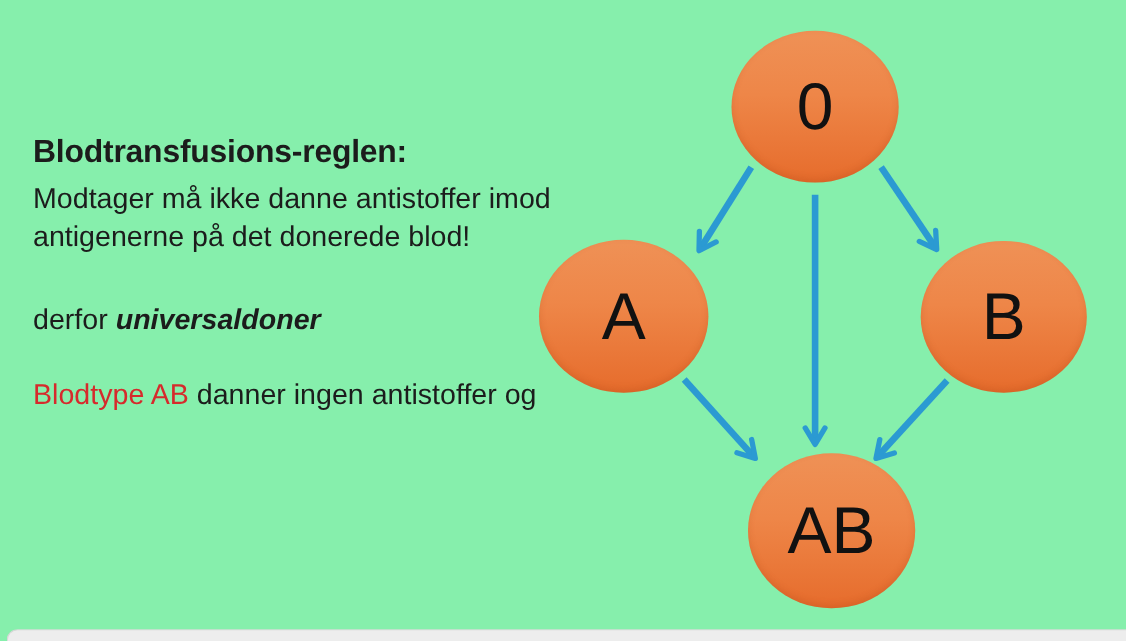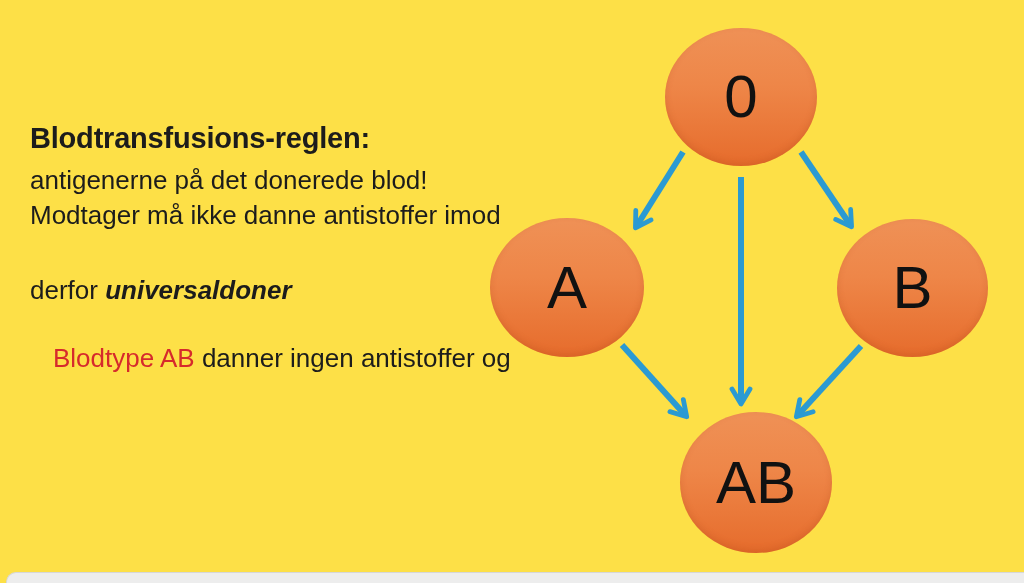--- a/index.html
+++ b/index.html
@@ -8,21 +8,21 @@
     background: #ffffff;
     width: 1024px;
     height: 583px;
     overflow: hidden;
     font-family: "Liberation Sans", sans-serif;
   }
   .stage {
     position: relative;
     width: 1024px;
     height: 583px;
-    background: #fde047;
+    background: #86efac;
   }
 
   
   .text-panel {
     position: absolute;
     left: 30px;
     top: 120px;
     width: 540px;
     color: #1c1c1c;
   }
@@ -36,21 +36,21 @@
   .intro {
     margin-top: 7px;
     font-size: 26px;
     line-height: 35px;
   }
   .rule {
     font-size: 26px;
     line-height: 35px;
   }
   .rule-donor { margin-top: 40px; }
-  .rule-recipient { margin-top: 33px; margin-left: 23px; }
+  .rule-recipient { margin-top: 33px; }
   .highlight { color: #d62a2c; }
   .bold { font-weight: 700; font-style: italic; }
 
   
   .node {
     position: absolute;
     border-radius: 50%;
     background: linear-gradient(180deg, #ef9156 0%, #ee8648 42%, #e66c2c 100%);
     box-shadow: inset 0 -3px 6px rgba(176, 70, 22, 0.25);
     display: flex;
@@ -91,22 +91,22 @@
 </style>
 </head>
 <body>
 
 <div class="stage">
 
   <div class="text-panel">
     <h1 class="heading">Blodtransfusions-reglen:</h1>
 
     <div class="intro">
+      <div>Modtager må ikke danne antistoffer imod</div>
       <div>antigenerne på det donerede blod!</div>
-      <div>Modtager må ikke danne antistoffer imod</div>
     </div>
 
     <div class="rule rule-donor">
       <div><span>derfor </span><span class="bold">universaldoner</span></div>
     </div>
 
     <div class="rule rule-recipient">
       <div><span class="highlight">Blodtype AB</span><span> danner ingen antistoffer og</span></div>
     </div>
   </div>

